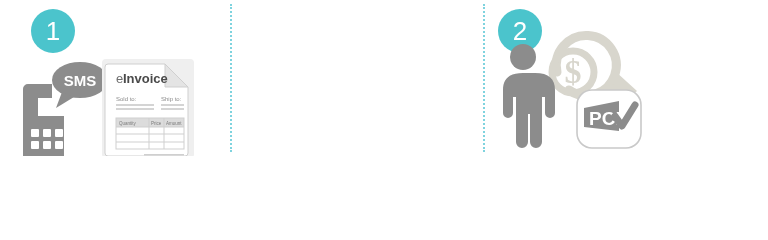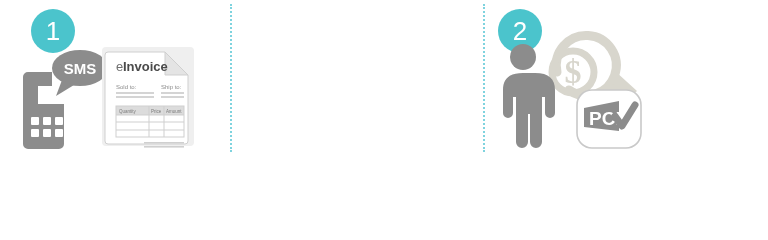--- a/index.html
+++ b/index.html
@@ -48,21 +48,21 @@
     font-size: 26px;
     line-height: 44px;
     text-align: center;
     font-weight: 400;
     font-family: "Liberation Sans", sans-serif;
   }
   #badge-1 { left: 31px;  top: 9px; }
   #badge-2 { left: 258px; top: 9px; }
 
   .art { position: absolute; }
-  #art-1 { left: 18px;  top: 44px; }
+  #art-1 { left: 18px;  top: 56px; }
   #art-2 { left: 255px; top: 30px; }
 </style>
 </head>
 <body>
 
 <div class="board">
 
   <div class="divider" id="divider-1"></div>
   <div class="divider" id="divider-2"></div>
 

